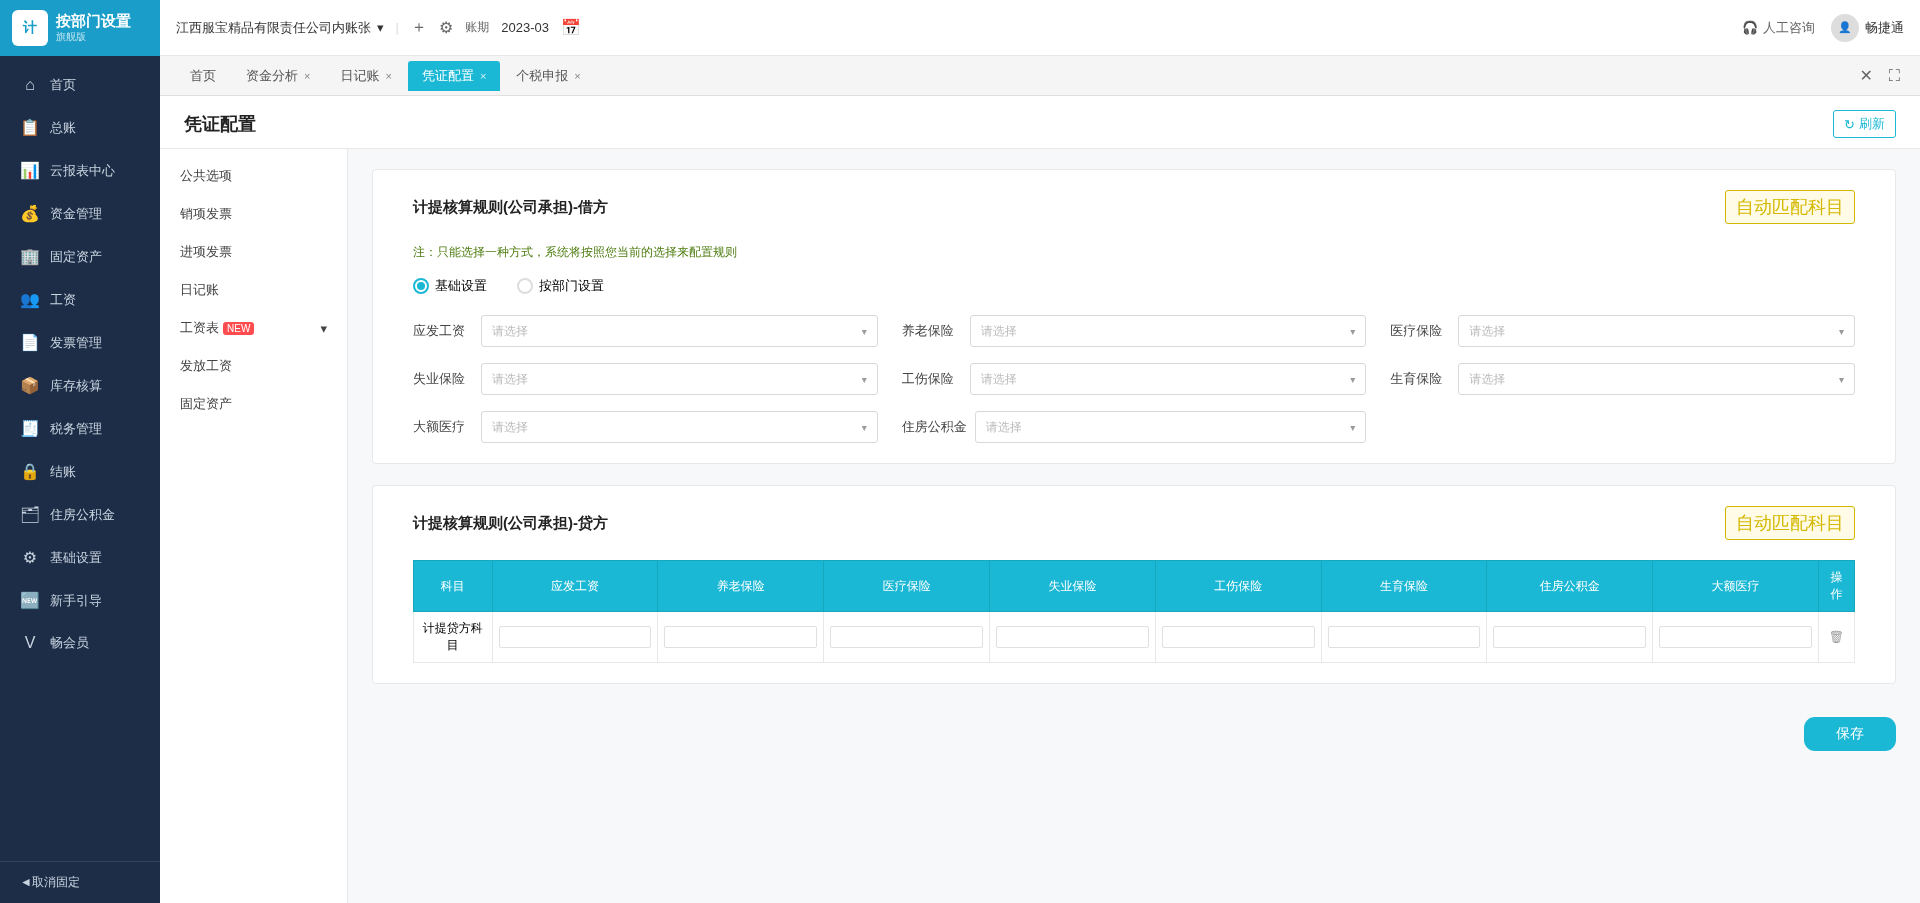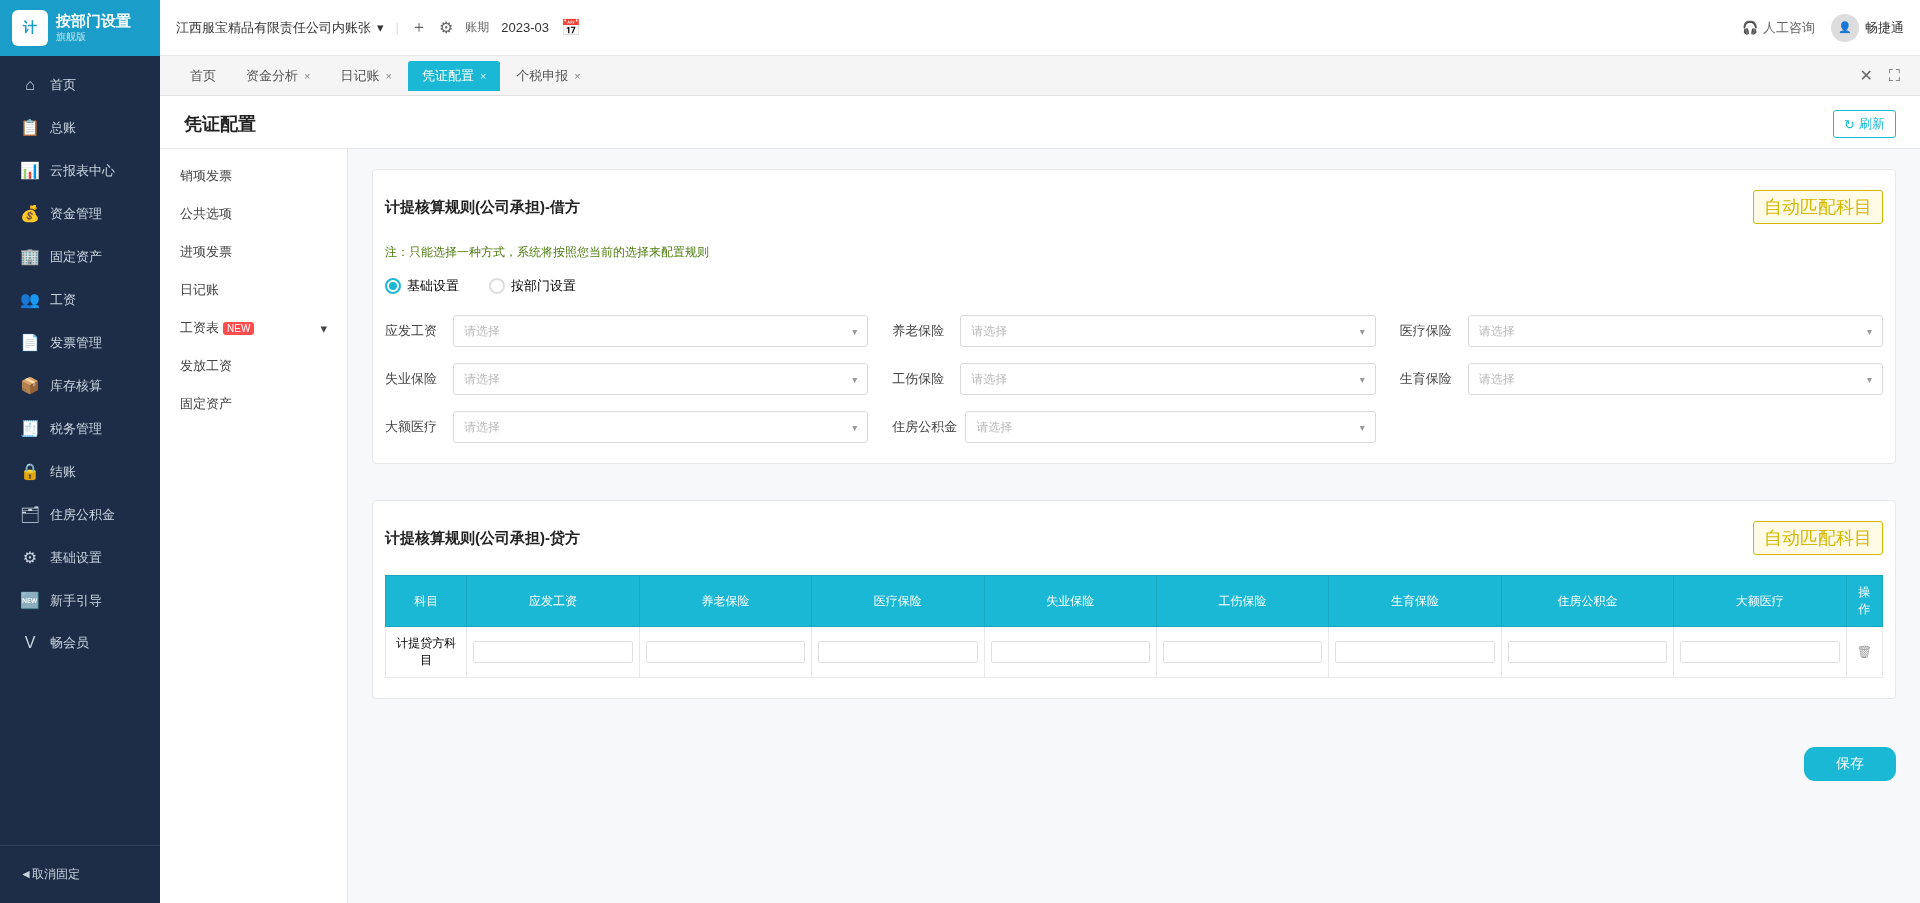--- a/index.html
+++ b/index.html
@@ -35,21 +35,21 @@
     .sidebar-nav { flex: 1; overflow-y: auto; padding-top: 8px; }
     .nav-item {
       display: flex; align-items: center; gap: 10px;
       padding: 12px 20px;
       cursor: pointer;
       color: #c8d4e0;
       font-size: 13px;
     }
     .nav-item .nav-icon { font-size: 16px; width: 20px; text-align: center; }
     .sidebar-bottom {
-      padding: 20px 20px;
+      padding: 12px 20px;
       border-top: 1px solid rgba(255,255,255,0.1);
       display: flex; align-items: center; gap: 8px;
       color: #c8d4e0; font-size: 12px; cursor: pointer;
     }
 
     
     .main-area { flex: 1; display: flex; flex-direction: column; overflow: hidden; }
 
     
     .top-bar {
@@ -143,22 +143,22 @@
       background: #ff4d4f; color: white; font-size: 10px;
       padding: 1px 4px; border-radius: 3px; margin-left: 4px;
     }
 
     
     .main-content { flex: 1; overflow-y: auto; padding: 20px 24px; background: #f7f8fa; }
 
     .section-card {
       background: white;
       border-radius: 4px;
-      padding: 20px 12px;
-      margin-bottom: 36px;
+      padding: 20px 40px;
+      margin-bottom: 21px;
       border: 1px solid #e8e8e8;
     }
     .section-title { font-size: 15px; font-weight: bold; color: #222; margin-bottom: 8px; }
     .section-note { color: #4d7c0f; font-size: 12px; margin-bottom: 16px; }
 
     .radio-group { display: flex; gap: 30px; margin-bottom: 20px; }
     .radio-item { display: flex; align-items: center; gap: 6px; cursor: pointer; font-size: 13px; }
     .radio-circle {
       width: 16px; height: 16px; border-radius: 50%;
       border: 2px solid #ddd;
@@ -367,22 +367,22 @@
       <button class="refresh-btn">
         <span>↻</span>
         <span>刷新</span>
       </button>
     </div>
 
     <div class="content-body">
 
       <div class="sub-sidebar">
 
-      <div class="sub-nav-item"><span>销项发票</span></div>
-          <div class="sub-nav-item"><span>公共选项</span></div>
+      <div class="sub-nav-item"><span>公共选项</span></div>
+          <div class="sub-nav-item"><span>销项发票</span></div>
           <div class="sub-nav-item"><span>进项发票</span></div>
           <div class="sub-nav-item"><span>日记账</span></div>
           <div class="sub-nav-group">
             <span>工资表<span class="new-badge">NEW</span></span>
             <span>▾</span>
           </div>
           <div class="sub-nav-item"><span>发放工资</span></div>
           <div class="sub-nav-item"><span>固定资产</span></div>
         </div>
 

